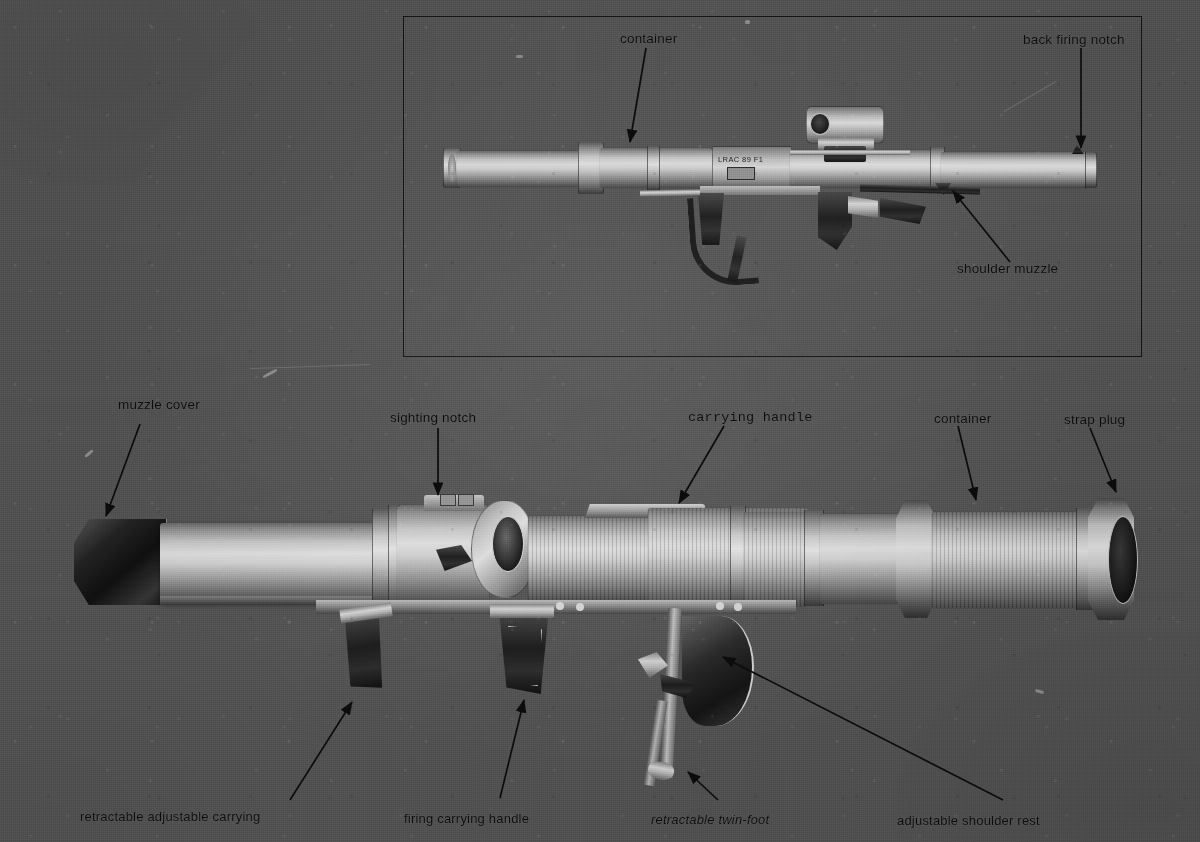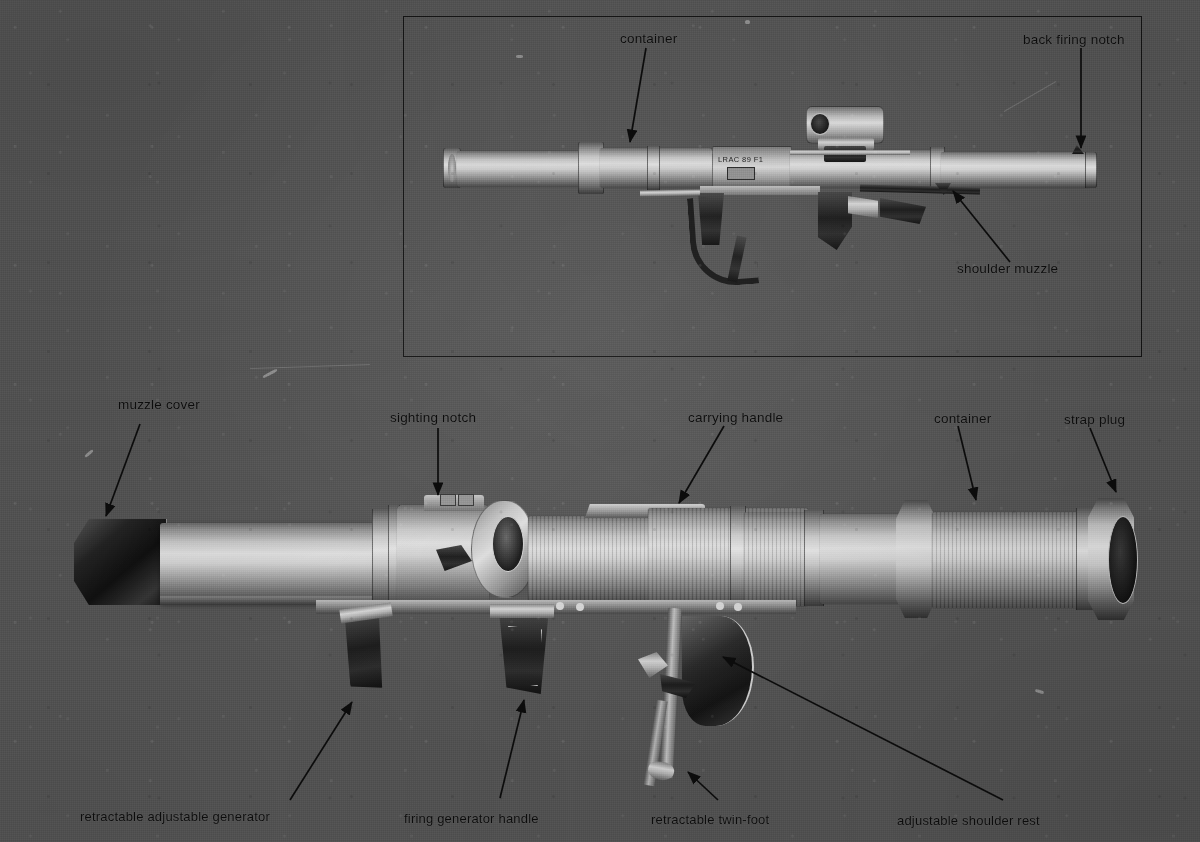--- a/index.html
+++ b/index.html
@@ -275,22 +275,22 @@
       <path d="M1003,800 L723,657"></path>
     </g>
   </svg>
 
   <div class="label" style="left:620px;top:32px;">container</div>
   <div class="label" style="left:1023px;top:33px;">back firing notch</div>
   <div class="label" style="left:957px;top:262px;">shoulder muzzle</div>
 
   <div class="label" style="left:100px;top:398px;margin-left:18px;">muzzle cover</div>
   <div class="label" style="left:390px;top:411px;">sighting notch</div>
-  <div class="label" style="left:688px;top:411px;">carrying handle</div>
+  <div class="label" style="left:688px;top:411px;font-family:Liberation Mono, monospace;">carrying handle</div>
   <div class="label" style="left:934px;top:412px;">container</div>
   <div class="label" style="left:1064px;top:413px;">strap plug</div>
 
-  <div class="label sm" style="left:80px;top:810px;">retractable adjustable  generator</div>
-  <div class="label sm" style="left:404px;top:812px;">firing generator handle</div>
-  <div class="label sm" style="left:651px;top:813px;">retractable twin-foot</div>
+  <div class="label sm" style="left:80px;top:810px;">retractable adjustable  carrying</div>
+  <div class="label sm" style="left:404px;top:812px;">firing carrying handle</div>
+  <div class="label sm" style="left:651px;top:813px;font-style:italic;">retractable twin-foot</div>
   <div class="label sm" style="left:897px;top:814px;text-align:right;">adjustable shoulder  rest</div>
 
 </div>
 
 </body></html>

